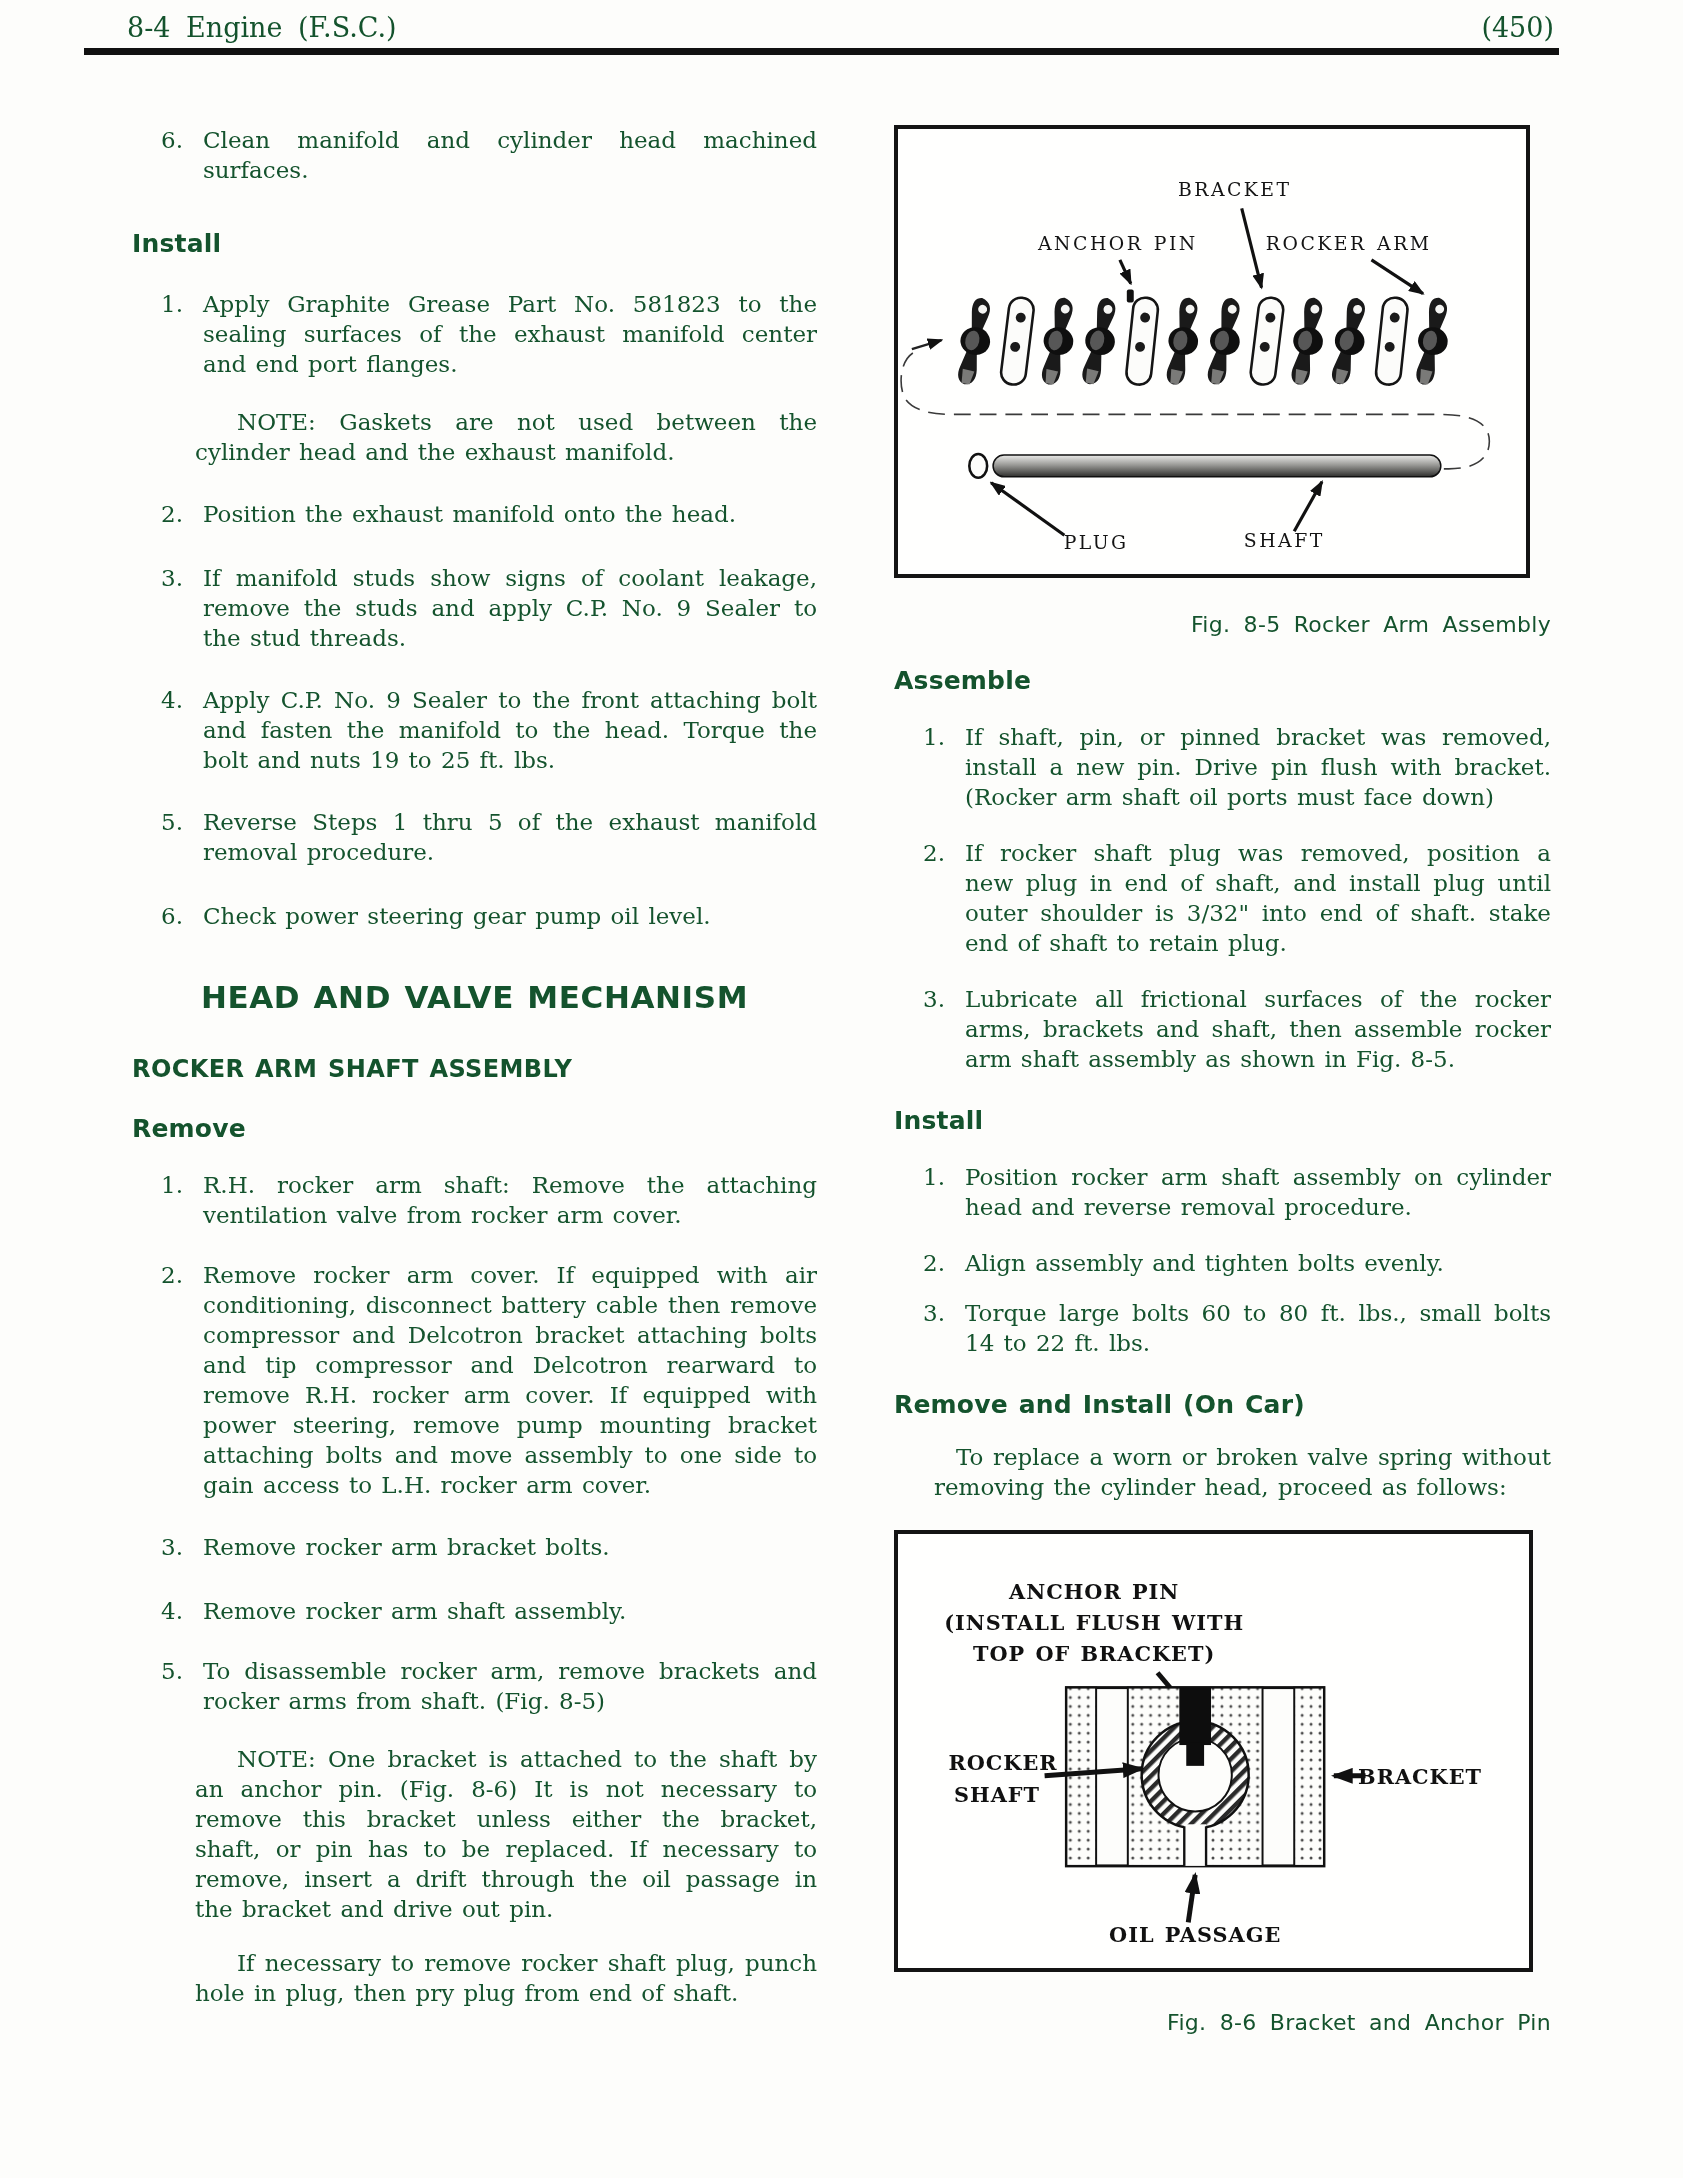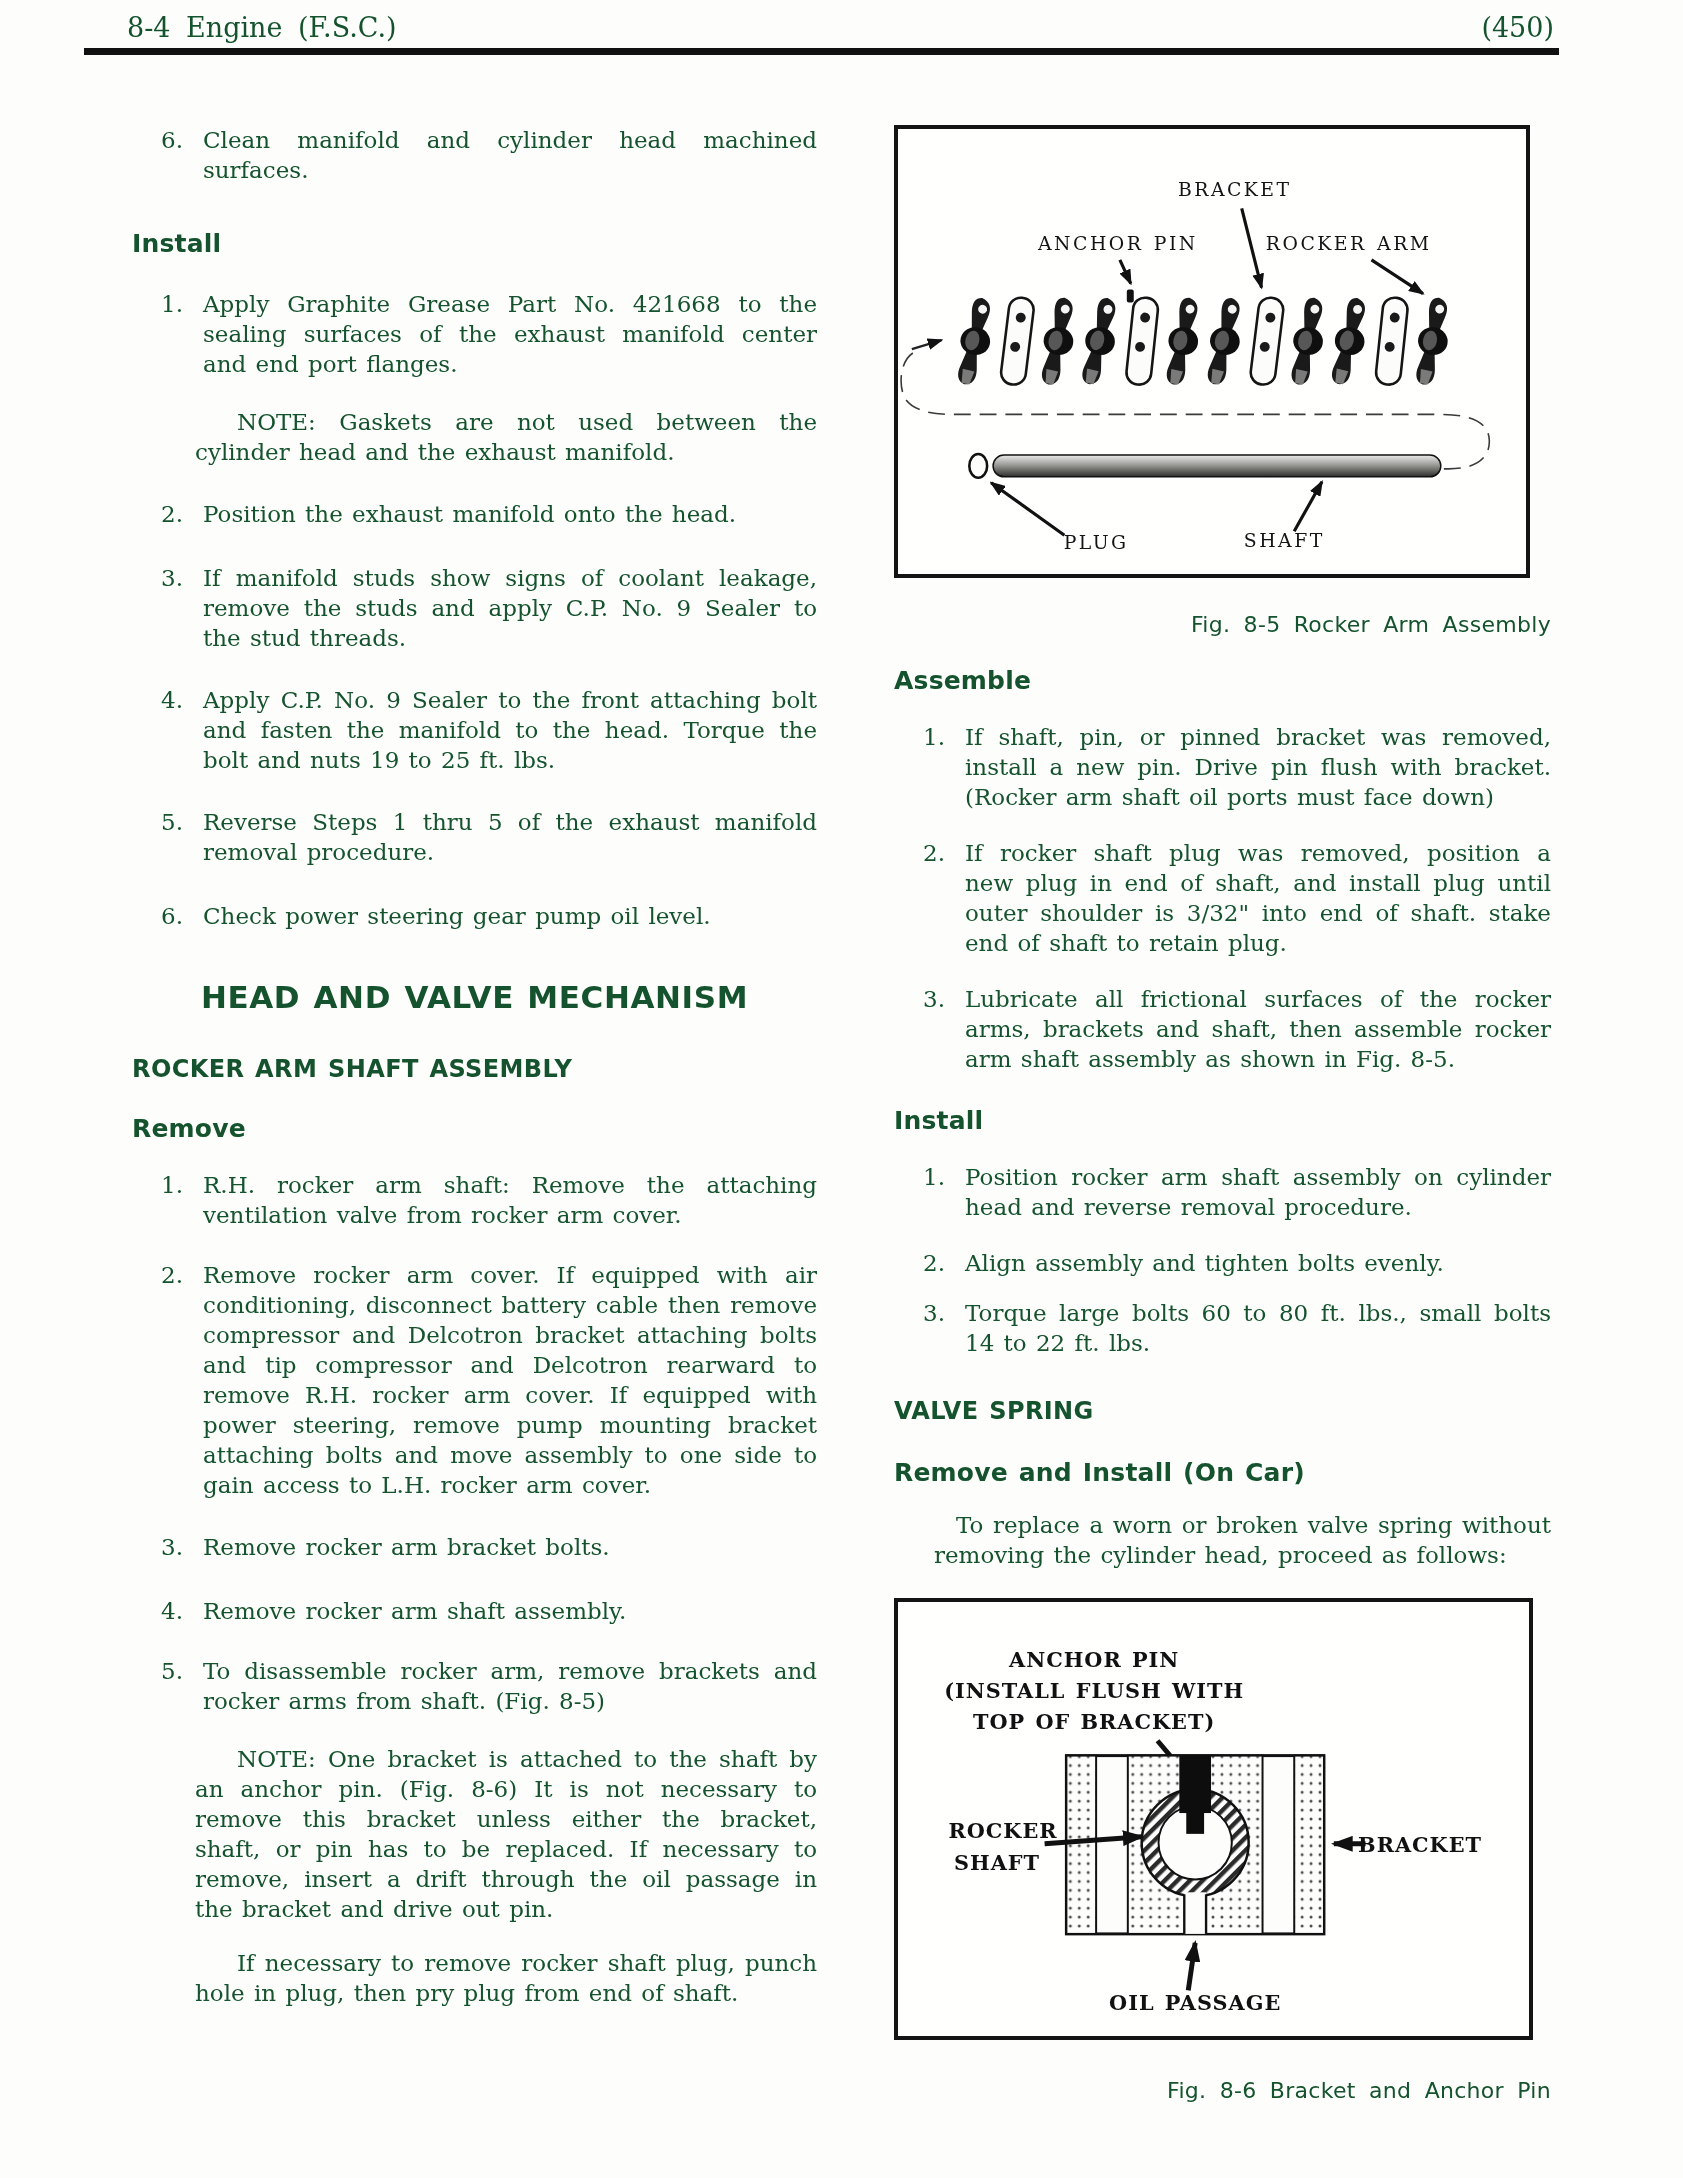--- a/index.html
+++ b/index.html
@@ -46,21 +46,21 @@
 
   <div class="col col-left">
 
     <p class="li" style="margin-top:8px">
       <span class="num">6.</span><span>Clean manifold and cylinder head machined surfaces.</span>
     </p>
 
     <p class="hd" style="margin-top:44px">Install</p>
 
     <p class="li" style="margin-top:30px">
-      <span class="num">1.</span><span>Apply Graphite Grease Part No. 421668 to the sealing surfaces of the exhaust manifold center and end port flanges.</span>
+      <span class="num">1.</span><span>Apply Graphite Grease Part No. 581823 to the sealing surfaces of the exhaust manifold center and end port flanges.</span>
     </p>
 
     <p class="para">NOTE:  Gaskets are not used between the cylinder head and the exhaust manifold.</p>
 
     <p class="li" style="margin-top:32px">
       <span class="num">2.</span><span>Position the exhaust manifold onto the head.</span>
     </p>
 
     <p class="li" style="margin-top:34px">
       <span class="num">3.</span><span>If manifold studs show signs of coolant leakage, remove the studs and apply C.P. No. 9 Sealer to the stud threads.</span>
@@ -195,21 +195,20 @@
     <p class="li" style="margin-top:26px">
       <span class="num">1.</span><span>Position rocker arm shaft assembly on cylinder head and reverse removal procedure.</span>
     </p>
     <p class="li" style="margin-top:26px">
       <span class="num">2.</span><span>Align assembly and tighten bolts evenly.</span>
     </p>
     <p class="li" style="margin-top:20px">
       <span class="num">3.</span><span>Torque large bolts 60 to 80 ft. lbs., small bolts 14 to 22 ft. lbs.</span>
     </p>
 
-    <p class="hd hd-caps" style="margin-top:38px">VALVE SPRING</p>
 
     <p class="hd" style="margin-top:32px">Remove and Install (On Car)</p>
 
     <p class="para" style="margin-top:22px; padding-left:40px; text-indent:22px;">To replace a worn or broken valve spring without removing the cylinder head, proceed as follows:</p>
 
     <div class="figbox" style="margin-top:28px; width:631px; height:434px;">
       <svg viewBox="0 0 637 438" width="631" height="434" style="font-size:23.5px">
         <defs>
           <marker id="f86-ah" markerUnits="userSpaceOnUse" markerWidth="22" markerHeight="16" refX="19" refY="8" orient="auto">
             <path d="M0,0 L22,8 L0,16 Z" fill="#111"></path>

